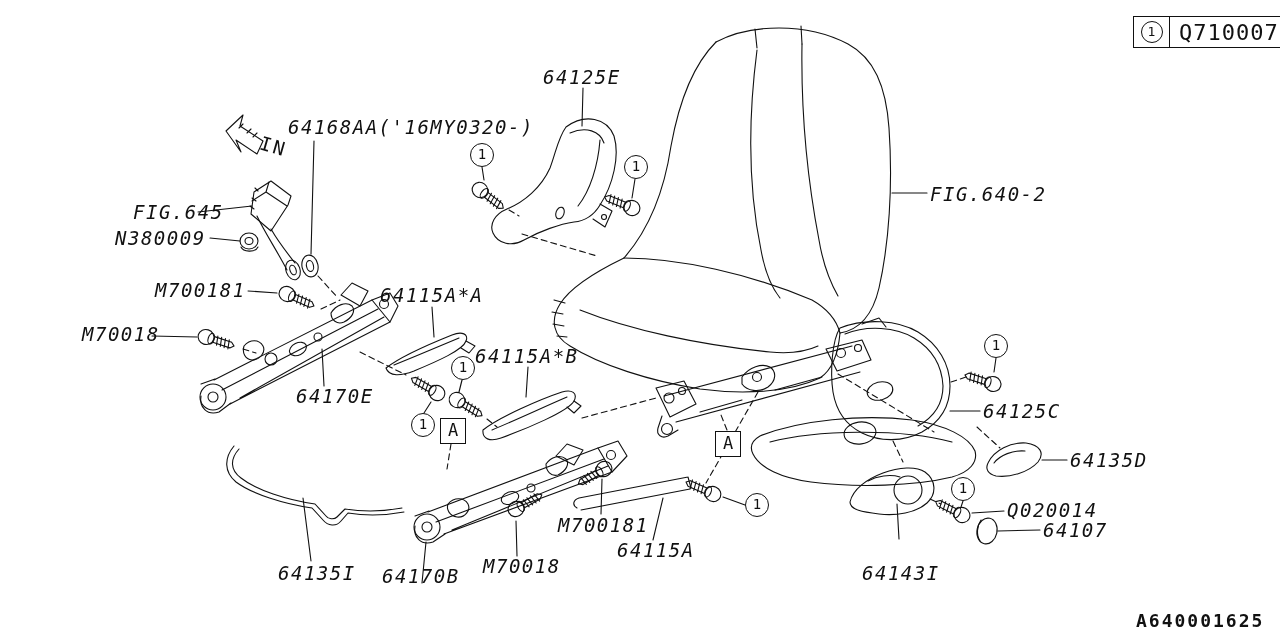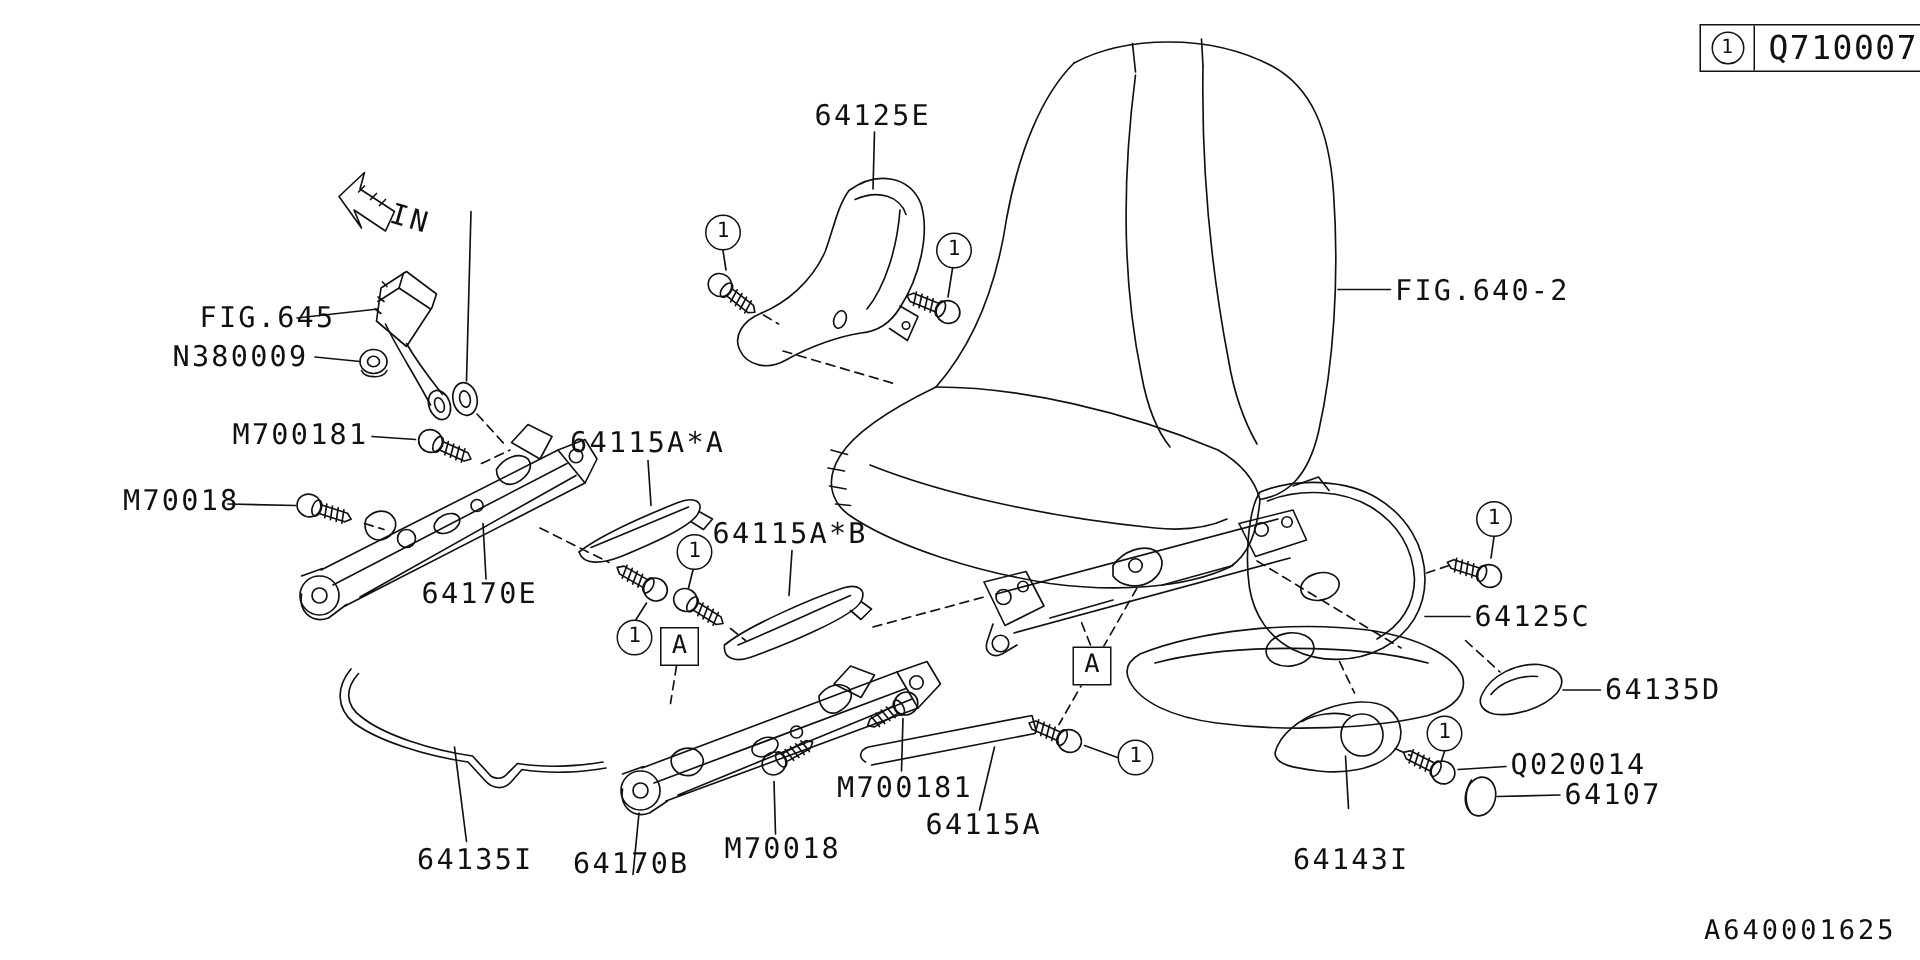--- a/index.html
+++ b/index.html
@@ -1,31 +1,31 @@
 <!DOCTYPE html>
 <html><head>
 <meta charset="utf-8">
 <style>
   html,body{margin:0;padding:0;background:#fff;}
   .stage{position:relative;width:1280px;height:640px;background:#ffffff;overflow:hidden;
          font-family:"DejaVu Sans Mono",monospace;color:#111;}
   .stage svg{position:absolute;left:0;top:0;}
-  .lbl{position:absolute;font-size:19px;letter-spacing:1.5px;line-height:20px;white-space:nowrap;}
+  .lbl{position:absolute;font-size:19px;letter-spacing:1.5px;line-height:20px;white-space:nowrap;font-style:italic;}
   .circ{position:absolute;width:24px;height:24px;border:1.4px solid #111;border-radius:50%;
         font-size:14px;line-height:21px;text-align:center;box-sizing:border-box;background:#fff;}
   .boxA{position:absolute;width:26px;height:26px;border:1.6px solid #111;
         font-size:17px;line-height:23px;text-align:center;box-sizing:border-box;background:#fff;}
   .refbox{position:absolute;left:1133px;top:16px;height:32px;display:flex;align-items:center;
           border:1.7px solid #111;box-sizing:border-box;background:#fff;}
   .refbox .cell1{width:36px;height:100%;display:flex;align-items:center;justify-content:center;
           border-right:1.7px solid #111;box-sizing:border-box;}
   .refbox .ccirc{width:22px;height:22px;border:1.3px solid #111;border-radius:50%;
           font-size:13px;line-height:19px;text-align:center;box-sizing:border-box;}
   .refbox .code{padding:0 9px;font-size:22px;letter-spacing:1px;}
-  .docnum{position:absolute;left:1136px;top:610px;font-size:18px;letter-spacing:2px;}
+  .docnum{position:absolute;left:1136px;top:610px;font-size:18px;letter-spacing:2px;font-weight:bold;}
   .in-label{position:absolute;left:260px;top:135px;font-size:19px;letter-spacing:2px;
             transform:rotate(16deg);}
 </style>
 </head>
 <body>
 
 <div class="stage">
 
 <svg width="1280" height="640" viewBox="0 0 1280 640" fill="none" stroke="#111" stroke-width="1.1" stroke-linecap="round" stroke-linejoin="round">
   <defs>
@@ -234,27 +234,28 @@
 </svg>
 
 <div class="refbox">
   <div class="cell1">
     <div class="ccirc">1</div>
   </div>
   <div class="code">Q710007</div>
 </div>
 
 <div class="lbl" style="left:543px;top:67px">64125E</div>
+<div class="lbl" style="left:288px;top:117px">64168AA('16MY0320-)</div>
 <div class="lbl" style="left:133px;top:202px">FIG.645</div>
 <div class="lbl" style="left:115px;top:228px">N380009</div>
 <div class="lbl" style="left:155px;top:280px">M700181</div>
 <div class="lbl" style="left:82px;top:324px">M70018</div>
 <div class="lbl" style="left:380px;top:285px">64115A*A</div>
 <div class="lbl" style="left:475px;top:346px">64115A*B</div>
-<div class="lbl" style="left:281px;top:386px">64170E</div>
+<div class="lbl" style="left:296px;top:386px">64170E</div>
 <div class="lbl" style="left:930px;top:184px">FIG.640-2</div>
 <div class="lbl" style="left:983px;top:401px">64125C</div>
 <div class="lbl" style="left:1070px;top:450px">64135D</div>
 <div class="lbl" style="left:1007px;top:500px">Q020014</div>
 <div class="lbl" style="left:1043px;top:520px">64107</div>
 <div class="lbl" style="left:862px;top:563px">64143I</div>
 <div class="lbl" style="left:558px;top:515px">M700181</div>
 <div class="lbl" style="left:617px;top:540px">64115A</div>
 <div class="lbl" style="left:483px;top:556px">M70018</div>
 <div class="lbl" style="left:278px;top:563px">64135I</div>

